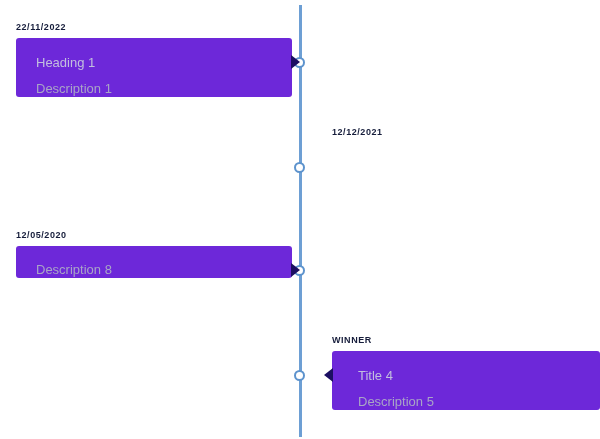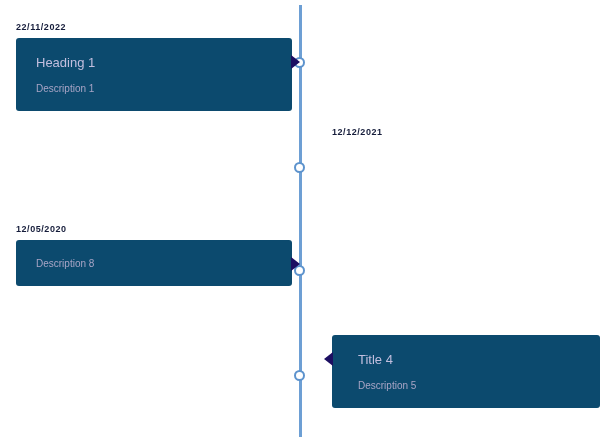--- a/index.html
+++ b/index.html
@@ -56,23 +56,23 @@
     color: #151c3a;
     letter-spacing: 0.55px;
     margin-bottom: 5px;
     line-height: 11px;
     white-space: nowrap;
   }
 
   
   .card {
     position: relative;
-    background: #0c4a6e;
+    background: #6d28d9;
     border-radius: 3px;
-    padding: 17px 0 16px 0;
+    padding: 17px 0 2px 0;
   }
   .entry.left  .card { padding-left: 20px; padding-right: 26px; }
   .entry.right .card { padding-left: 26px; padding-right: 20px; }
 
   
   .card-arrow {
     position: absolute;
     top: 17px;
     width: 0;
     height: 0;
@@ -89,21 +89,21 @@
   }
 
   .card-heading {
     font-size: 13px;
     color: #c2bede;
     line-height: 16px;
     margin: 0 0 11px 0;
     font-weight: normal;
   }
   .card-description {
-    font-size: 10px;
+    font-size: 13px;
     color: #a9a5c6;
     line-height: 13px;
     margin: 0;
   }
 </style>
 </head>
 <body>
 
 <div id="timeline-root">
 
@@ -120,29 +120,30 @@
       <div class="card-arrow"></div>
       <p class="card-heading">Heading 1</p>
       <p class="card-description">Description 1</p>
     </div>
   </div>
 
   <div class="entry right" style="top:127px">
     <div class="entry-label">12/12/2021</div>
   </div>
 
-  <div class="entry left" style="top:224px">
+  <div class="entry left" style="top:230px">
     <div class="entry-label">12/05/2020</div>
     <div class="card">
       <div class="card-arrow"></div>
       <p class="card-description">Description 8</p>
     </div>
   </div>
 
   <div class="entry right" style="top:335px">
+    <div class="entry-label">WINNER</div>
     <div class="card">
       <div class="card-arrow"></div>
       <p class="card-heading">Title 4</p>
       <p class="card-description">Description 5</p>
     </div>
   </div>
 
 </div>
 
 </body></html>

